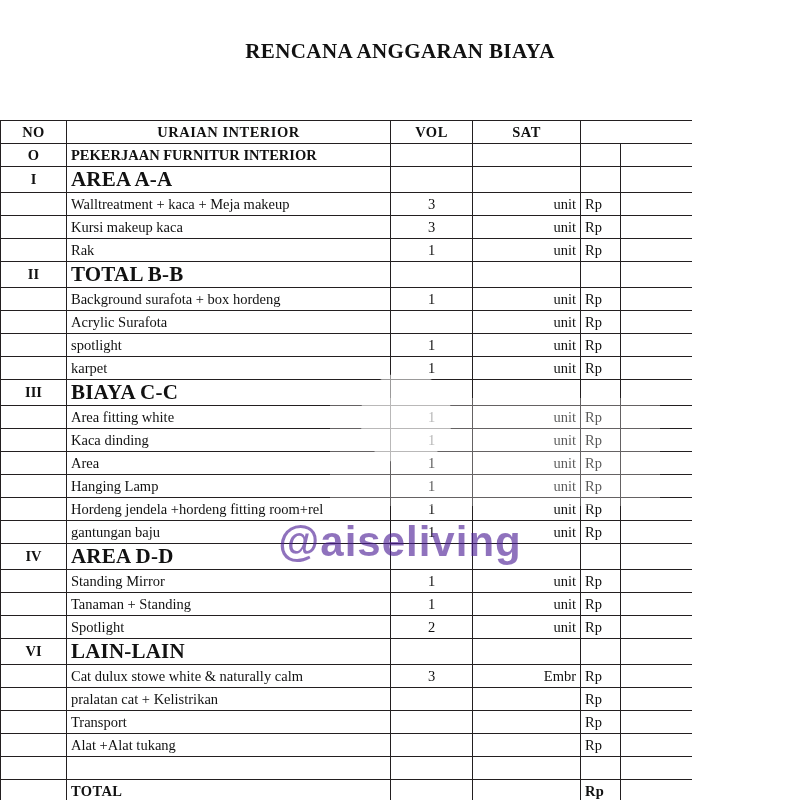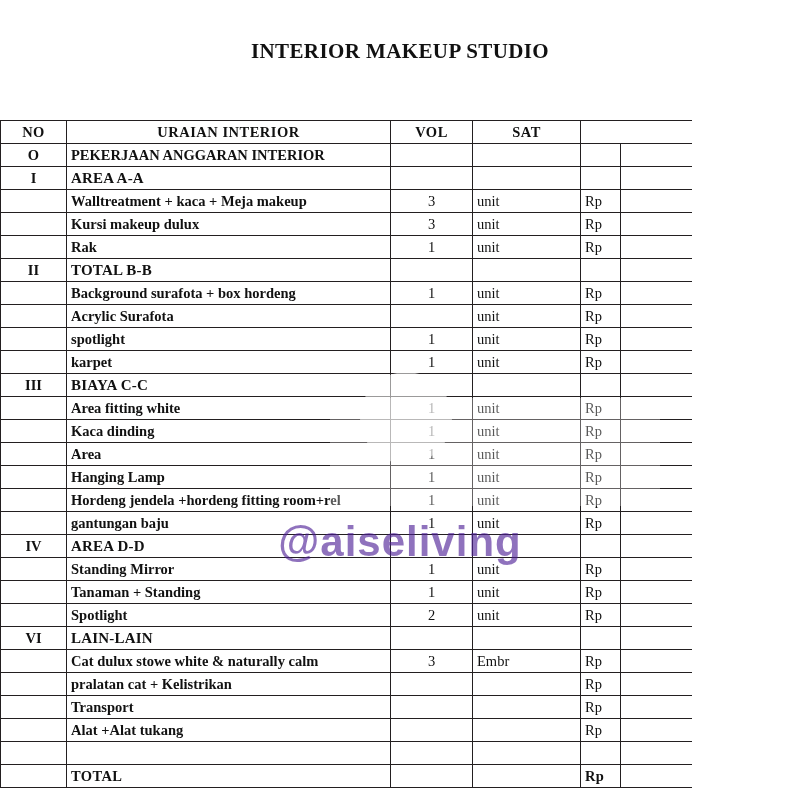--- a/index.html
+++ b/index.html
@@ -73,32 +73,32 @@
     letter-spacing: 0.5px;
     height: 24px;
   }
   .hdr td.rab-head { text-align: center; }
 
   .sec td {
     background: #FCBE0A;
     font-weight: bold;
   }
   .sec td.no-cell  { text-align: center; }
-  .sec td.desc     { text-align: left; font-size: 15px; letter-spacing: 0.2px; }
+  .sec td.desc     { text-align: left; font-size: 21px; letter-spacing: 0.2px; }
 
   .grp td {
     font-weight: bold;
     font-size: 15.5px;
   }
   .grp td.no-cell { text-align: center; }
 
   .no-cell  { text-align: center; font-weight: bold; }
-  .desc     { text-align: left; font-weight: bold; }
+  .desc     { text-align: left; }
   .vol-cell { text-align: center; }
-  .sat-cell { text-align: left; }
+  .sat-cell { text-align: right; }
   .rp-cell  { text-align: left; padding-left: 6px; }
   .amt-cell { text-align: right; padding-right: 4px; }
 
   .total-row td {
     background: #FCBE0A;
     font-weight: bold;
     font-size: 16px;
     height: 26px;
     letter-spacing: 0.4px;
   }
@@ -144,21 +144,21 @@
     background: #ffffff;
     opacity: 0.30;
     pointer-events: none;
     z-index: 5;
   }
 </style>
 </head>
 <body>
 
 <div class="title-block">
-  <div class="title-line">INTERIOR MAKEUP STUDIO</div>
+  <div class="title-line">RENCANA ANGGARAN BIAYA</div>
 </div>
 
 <div class="rab-table-wrap">
   <table class="rab">
     <colgroup>
       <col class="c-no">
         <col class="c-ura">
         <col class="c-vol">
         <col class="c-sat">
         <col class="c-rp">
@@ -169,21 +169,21 @@
         <td>NO</td>
         <td>URAIAN INTERIOR</td>
         <td>VOL</td>
         <td>SAT</td>
         <td class="rab-head" colspan="2">RAB</td>
       </tr>
     </thead>
     <tbody id="table-body">
         <tr class="grp">
           <td class="no-cell">O</td>
-          <td class="desc">PEKERJAAN ANGGARAN INTERIOR</td>
+          <td class="desc">PEKERJAAN FURNITUR INTERIOR</td>
           <td class="vol-cell"></td>
           <td class="sat-cell"></td>
           <td class="rp-cell"></td>
           <td class="amt-cell"></td>
         </tr>
         <tr class="sec">
           <td class="no-cell">I</td>
           <td class="desc">AREA A-A</td>
           <td class="vol-cell"></td>
           <td class="sat-cell"></td>
@@ -193,21 +193,21 @@
         <tr class="itm">
           <td class="no-cell"></td>
           <td class="desc">Walltreatment + kaca + Meja makeup</td>
           <td class="vol-cell">3</td>
           <td class="sat-cell">unit</td>
           <td class="rp-cell">Rp</td>
           <td class="amt-cell">7.820.000,-</td>
         </tr>
         <tr class="itm">
           <td class="no-cell"></td>
-          <td class="desc">Kursi makeup dulux</td>
+          <td class="desc">Kursi makeup kaca</td>
           <td class="vol-cell">3</td>
           <td class="sat-cell">unit</td>
           <td class="rp-cell">Rp</td>
           <td class="amt-cell">2.415.000,-</td>
         </tr>
         <tr class="itm">
           <td class="no-cell"></td>
           <td class="desc">Rak</td>
           <td class="vol-cell">1</td>
           <td class="sat-cell">unit</td>

